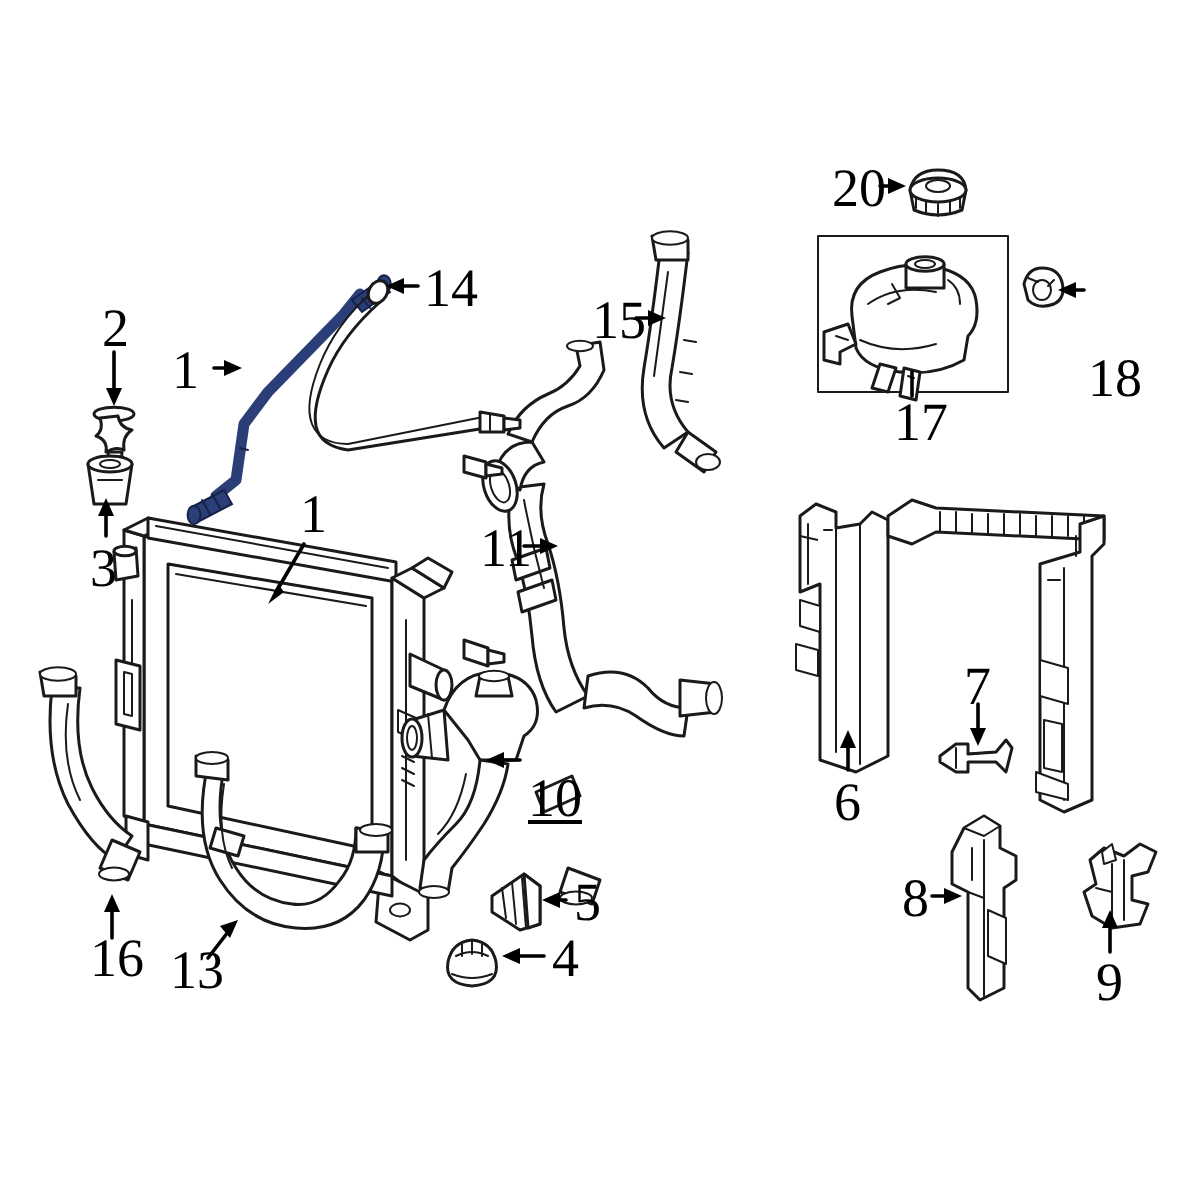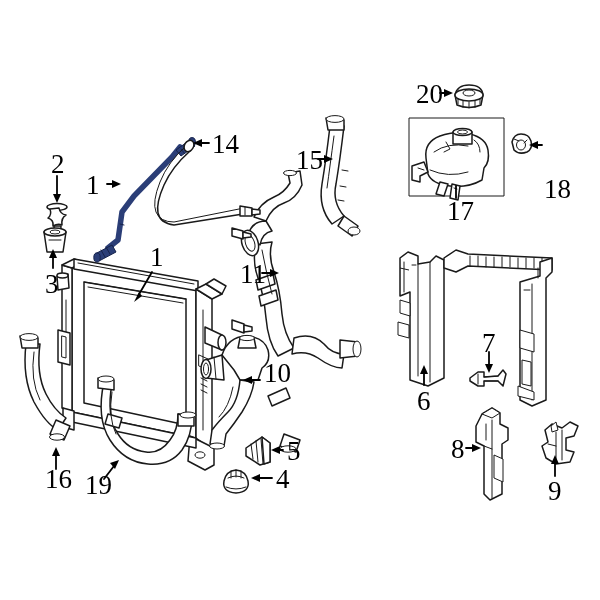--- a/index.html
+++ b/index.html
@@ -364,24 +364,24 @@
 
   <div class="lbl" style="left:150px;top:244px;">1</div>
   <div class="lbl" style="left:51px;top:151px;">2</div>
   <div class="lbl" style="left:45px;top:271px;">3</div>
   <div class="lbl" style="left:276px;top:466px;">4</div>
   <div class="lbl" style="left:287px;top:438px;">5</div>
   <div class="lbl" style="left:417px;top:388px;">6</div>
   <div class="lbl" style="left:482px;top:330px;">7</div>
   <div class="lbl" style="left:451px;top:436px;">8</div>
   <div class="lbl" style="left:548px;top:478px;">9</div>
-  <div class="lbl" style="left:264px;top:360px;">10</div>
+  <div class="lbl" style="left:264px;top:386px;text-decoration:underline;">10</div>
   <div class="lbl" style="left:240px;top:261px;">11</div>
   <div class="lbl" style="left:296px;top:147px;">15</div>
   <div class="lbl" style="left:86px;top:172px;">1</div>
   <div class="lbl" style="left:212px;top:131px;">14</div>
-  <div class="lbl" style="left:85px;top:472px;">19</div>
+  <div class="lbl" style="left:85px;top:472px;">13</div>
   <div class="lbl" style="left:45px;top:466px;">16</div>
   <div class="lbl" style="left:447px;top:198px;text-align:right;">17</div>
   <div class="lbl" style="left:544px;top:132px;margin-top:44px;">18</div>
   <div class="lbl" style="left:416px;top:81px;">20</div>
 
 </div>
 
 </body></html>

